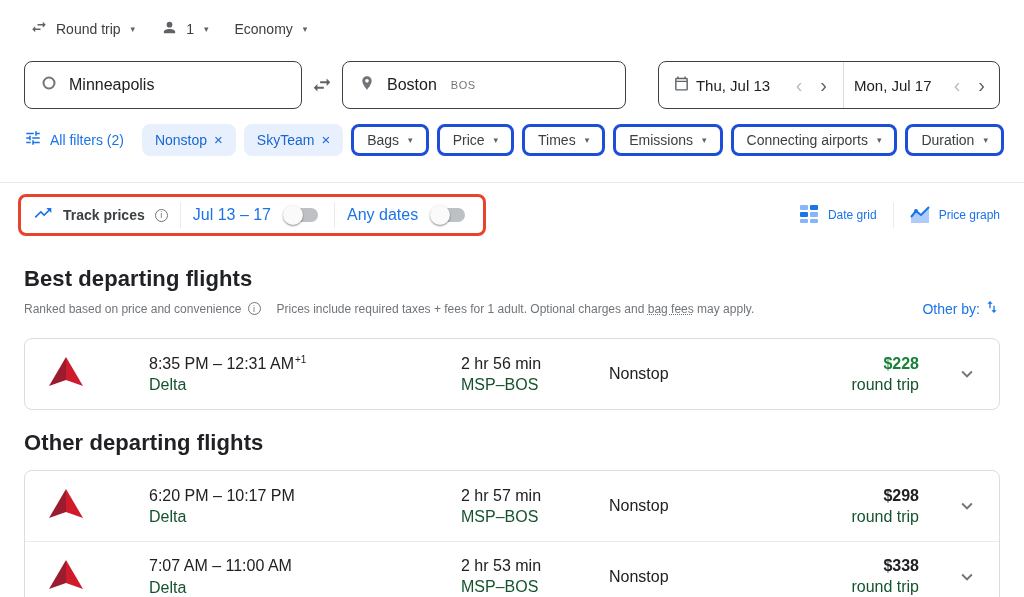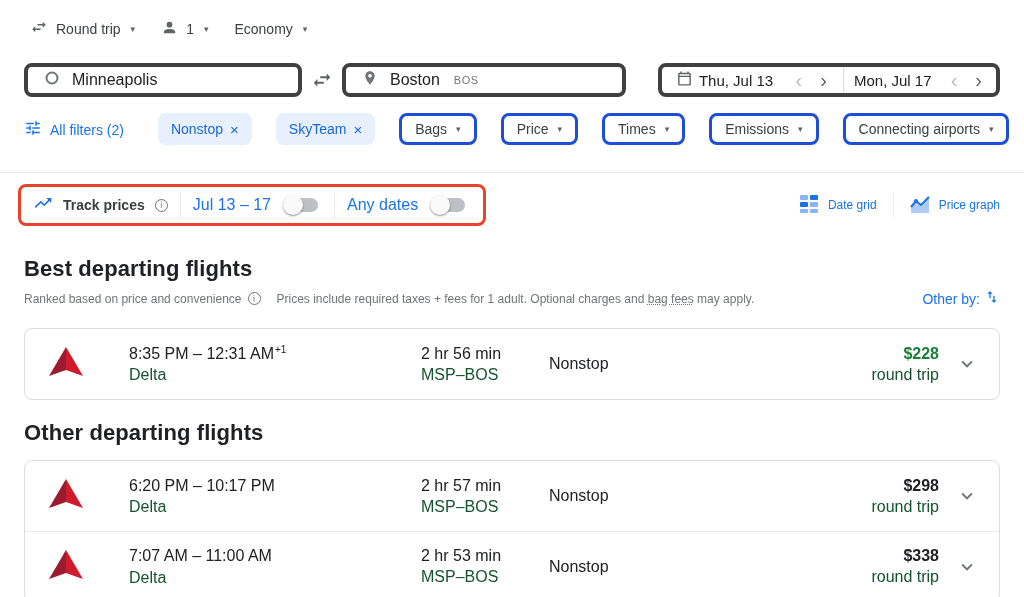--- a/index.html
+++ b/index.html
@@ -11,36 +11,36 @@
   .page { position:relative; width:1024px; height:597px; }
 
   
   .topbar { display:flex; align-items:center; gap:14px; padding:14px 24px 4px; }
   .topbar-btn { display:flex; align-items:center; gap:8px; border:none; background:none;
     font-family:inherit; font-size:14px; color:#3c4043; cursor:pointer; padding:4px 6px; }
   .caret { font-size:9px; color:#5f6368; margin-left:2px; }
 
   
   .search-row { display:flex; align-items:center; margin:14px 24px 0; }
-  .field { height:34px; border:4px solid #404040; border-radius:8px; display:flex;
+  .field { height:48px; border:1px solid #404040; border-radius:8px; display:flex;
     align-items:center; gap:12px; padding:0 16px; font-size:16px; background:#fff; }
   .origin-field { width:281px; }
   .dest-field { width:287px; }
   .swap-btn { width:38px; height:38px; margin:0 1px; border-radius:50%; border:1px solid #fff;
     background:#fff; display:flex; align-items:center; justify-content:center; cursor:pointer; flex:0 0 auto; }
   .dest-code { font-size:11px; color:#70757a; margin-left:2px; letter-spacing:.5px; }
   .date-field { width:346px; margin-left:32px; padding:0 8px 0 14px; gap:6px; font-size:15px; }
   .date-label { flex:1; white-space:nowrap; }
   .chev-btn { border:none; background:none; font-size:20px; line-height:1; color:#5f6368;
     cursor:pointer; padding:2px 6px; font-family:inherit; }
   .chev-btn.dim { color:#b8bcc0; }
   .vdiv-tall { width:1px; align-self:stretch; background:#dadce0; margin:0 4px; }
 
   
-  .filters { display:flex; align-items:flex-start; gap:24px; margin:14px 0 0 24px; white-space:nowrap; overflow:hidden; }
+  .filters { display:flex; align-items:center; gap:8px; margin:14px 0 0 24px; white-space:nowrap; overflow:hidden; }
   .all-filters { display:flex; align-items:center; gap:8px; border:none; background:none;
     color:#1a73e8; font-family:inherit; font-size:14px; font-weight:500; cursor:pointer; padding:6px 10px 6px 0; }
   .chip { height:32px; display:inline-flex; align-items:center; gap:7px; padding:0 13px;
     border-radius:8px; font-size:14px; font-family:inherit; cursor:pointer; background:#fff; }
   .chip.active { background:#e8f0fe; color:#1967d2; border:none; }
   .chip.active .chip-x { color:#1967d2; font-size:15px; }
   .chip.outline { border:3px solid #1d4ed8; color:#3c4043; }
 
   
   .track-section { margin-top:26px; border-top:1px solid #e8eaed; padding:11px 24px 10px;
@@ -64,21 +64,21 @@
   
   h2.section-title { font-size:22px; font-weight:700; color:#202124; margin:20px 24px 0; letter-spacing:.1px; }
   .subtitle-row { display:flex; align-items:center; margin:7px 24px 0; font-size:12px; color:#70757a; gap:6px; }
   .subtitle-row .disclaimer { margin-left:10px; }
   .dotted-link { text-decoration:underline; text-decoration-style:dotted; color:#70757a; cursor:pointer; }
   .sort-btn { margin-left:auto; display:flex; align-items:center; gap:4px; border:none; background:none;
     color:#1a73e8; font-size:14px; font-weight:500; font-family:inherit; cursor:pointer; }
 
   
   .card { margin:20px 24px 0; border:1px solid #dadce0; border-radius:8px; background:#fff; }
-  .flight-row { display:flex; align-items:center; height:70px; padding:0 8px 0 24px; cursor:pointer; }
+  .flight-row { display:flex; align-items:center; height:70px; padding:0 8px 0 24px; cursor:pointer;gap:20px; }
   .flight-row + .flight-row { border-top:1px solid #e8eaed; }
   .col-logo { width:80px; flex:0 0 auto; }
   .col-times { width:292px; flex:0 0 auto; }
   .col-duration { width:128px; flex:0 0 auto; }
   .col-stops { flex:1 1 auto; }
   .main-line { font-size:16px; color:#202124; }
   .sub-line { font-size:16px; color:#14532d; margin-top:3px; }
   .day-offset { font-size:10px; vertical-align:super; margin-left:1px; }
   .col-price { width:112px; text-align:right; flex:0 0 auto; }
   .price { font-size:16px; font-weight:700; color:#202124; }

